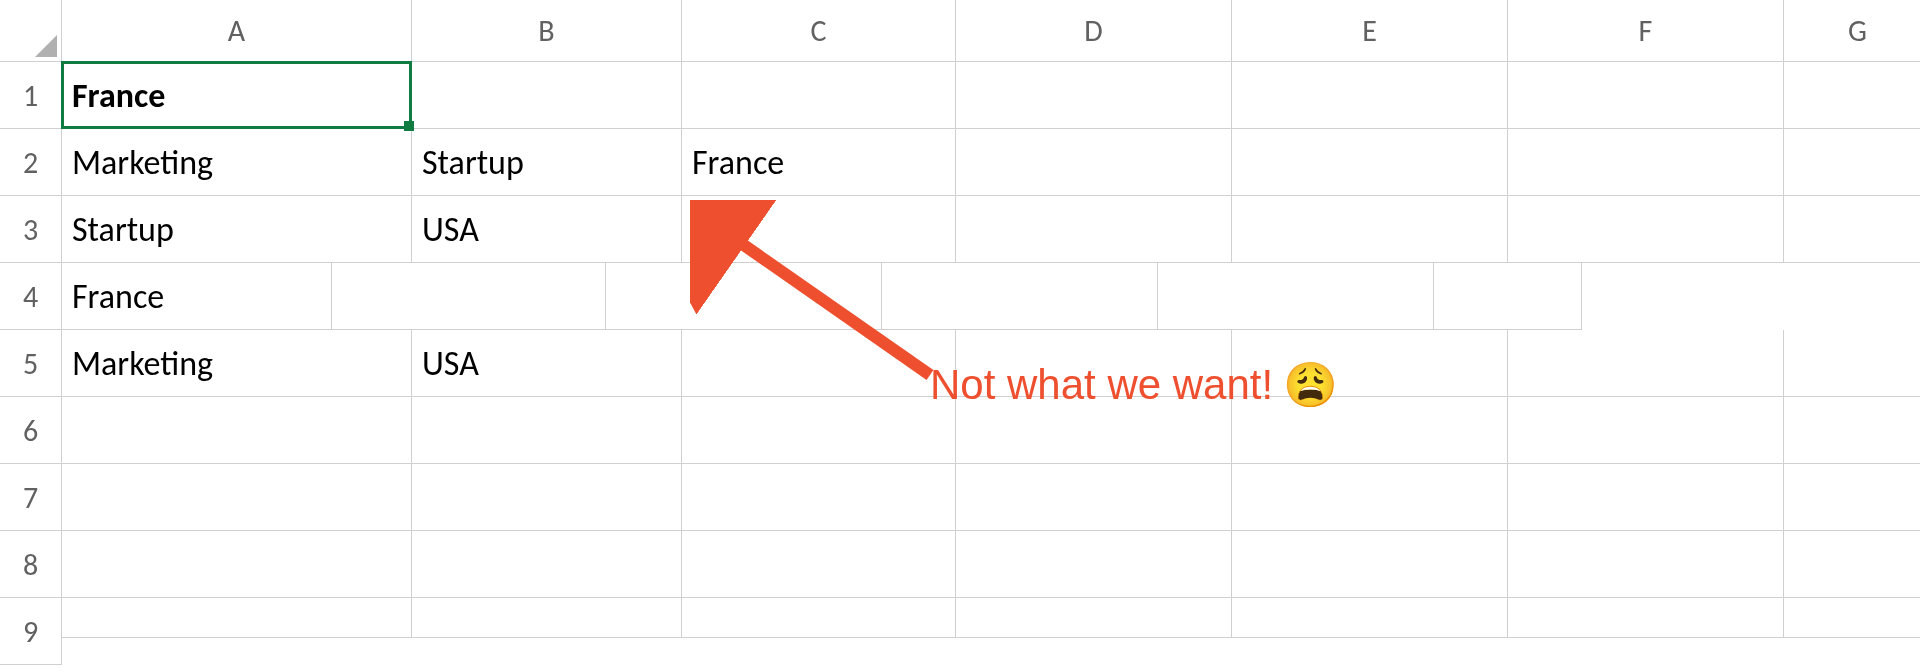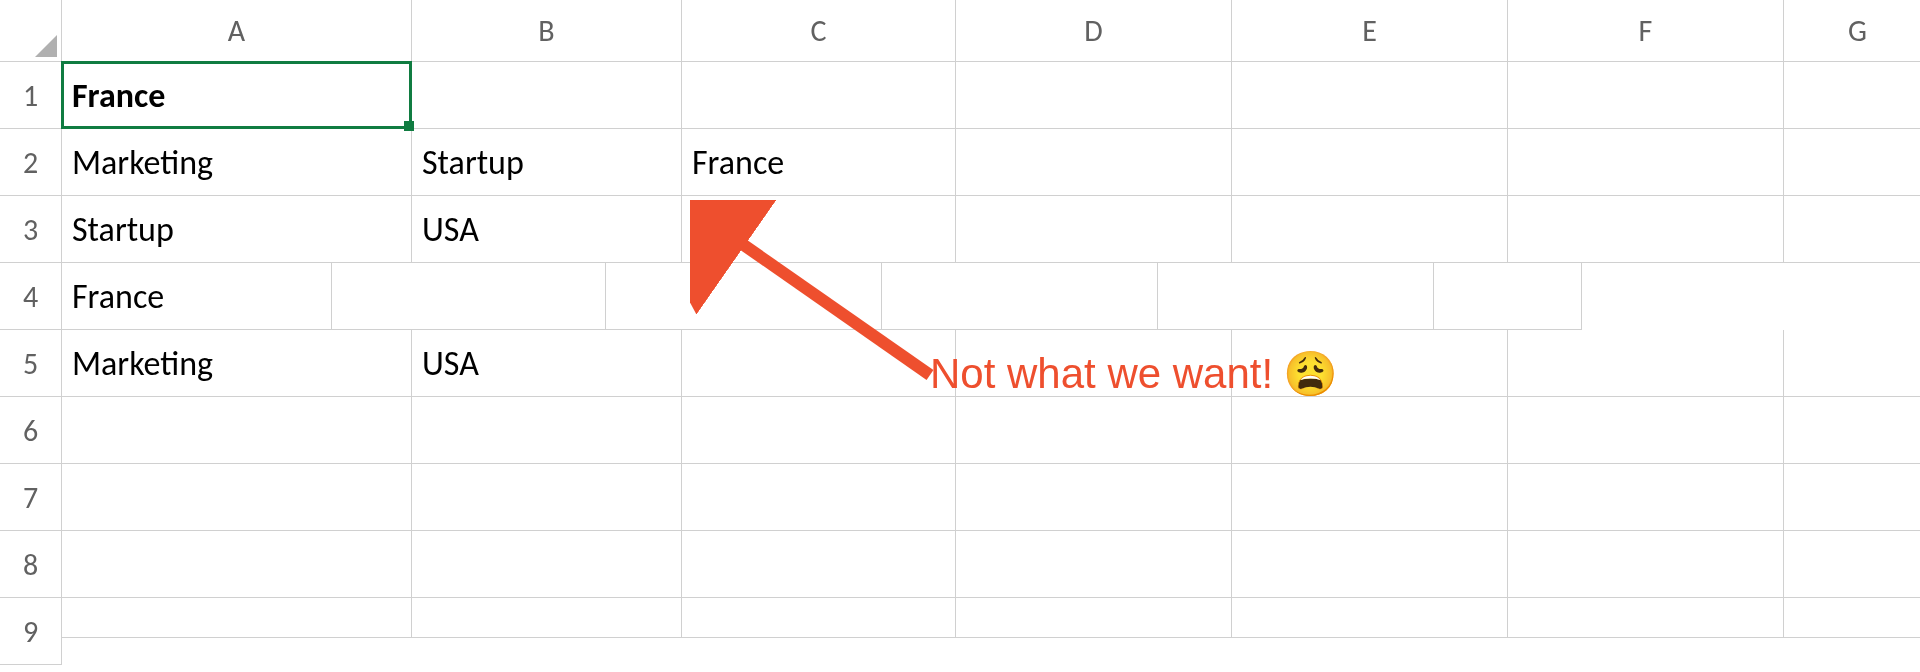--- a/index.html
+++ b/index.html
@@ -270,18 +270,18 @@
 
   <svg class="annotation-arrow" style="top:200px;left:690px" width="260" height="190" viewBox="0 0 260 190">
     <defs>
       <marker id="ah" markerWidth="14" markerHeight="14" refX="3" refY="7" orient="auto">
         <path d="M 0 0 L 14 7 L 0 14 Z" fill="#ee4f2e"></path>
       </marker>
     </defs>
     <line x1="240" y1="175" x2="25" y2="25" stroke="#ee4f2e" stroke-width="12" marker-end="url(#ah)"></line>
   </svg>
 
-  <div class="annotation-text" style="top:348px;left:930px">
+  <div class="annotation-text" style="top:359px;left:930px">
     <span>Not what we want!</span>
     <span class="emoji">😩</span>
   </div>
 
 </div>
 
 </body></html>

